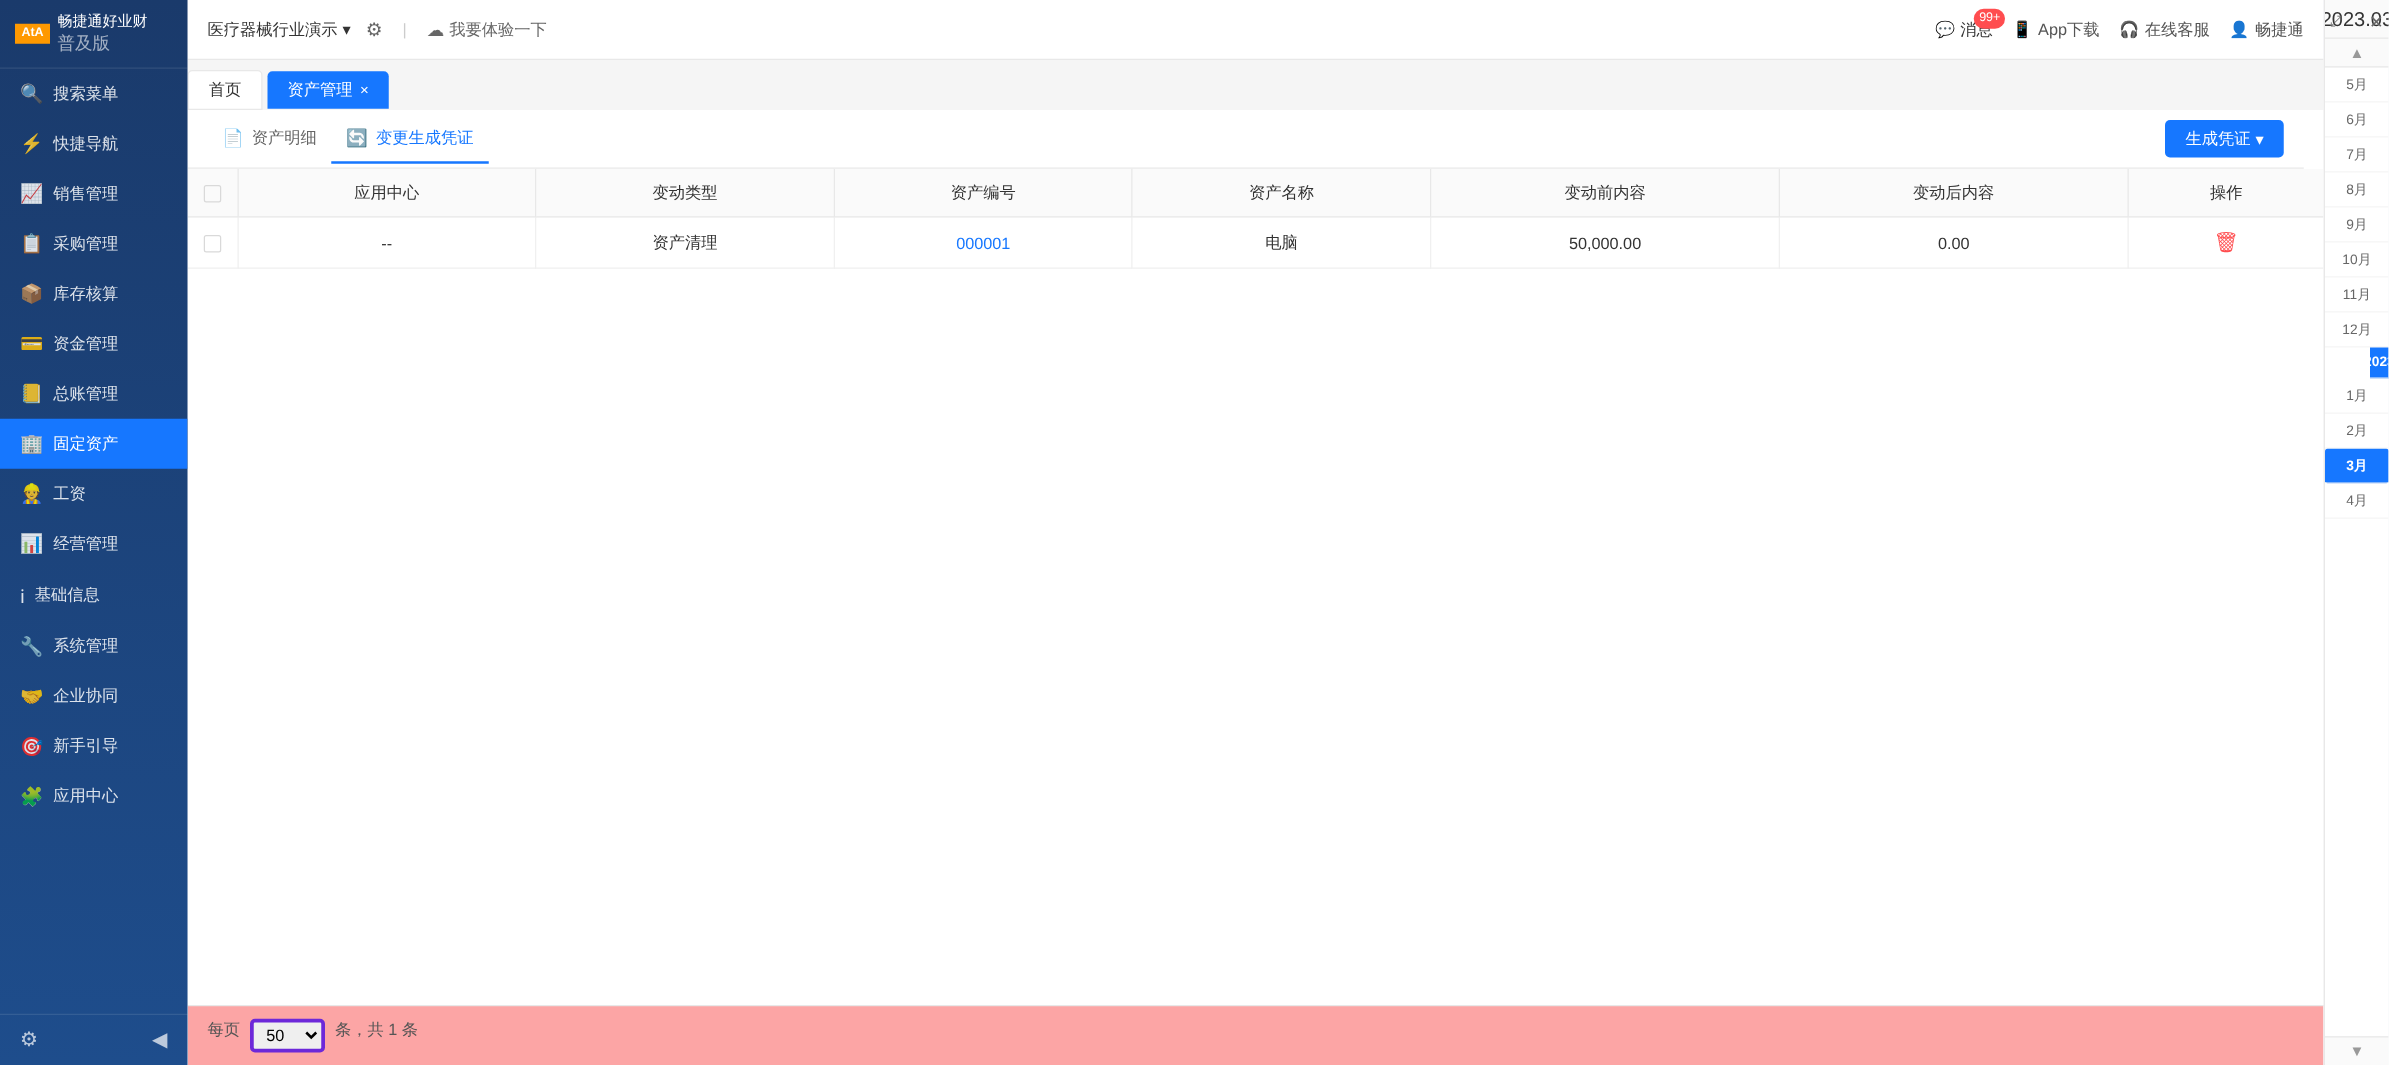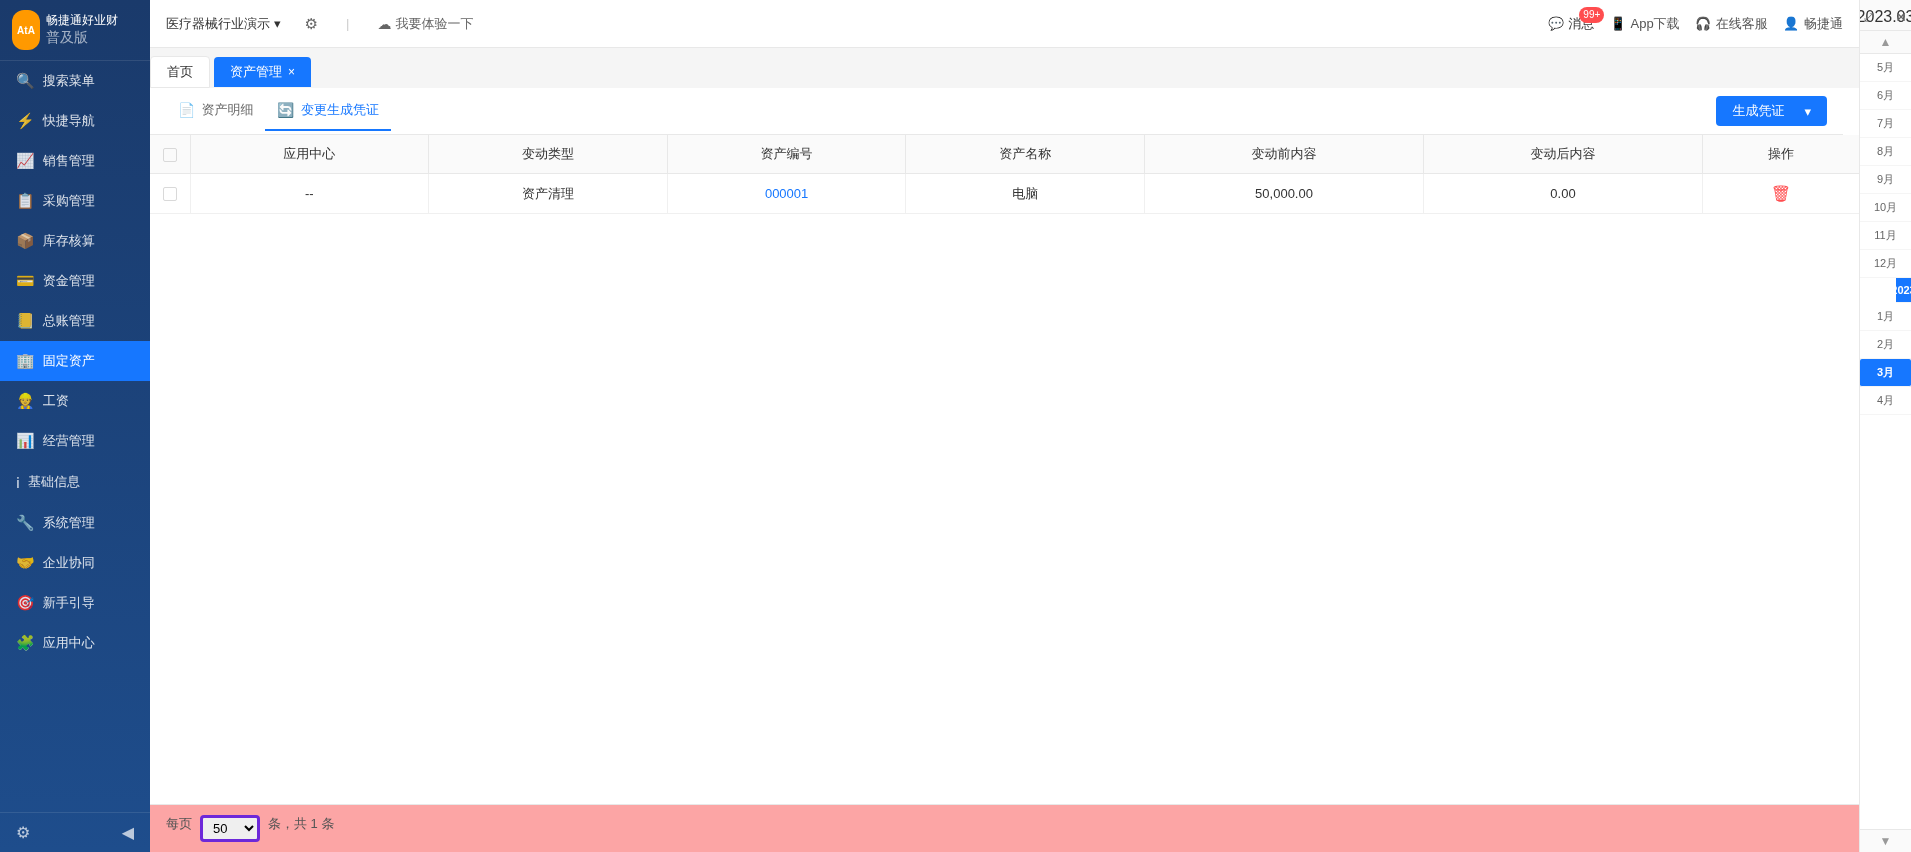--- a/index.html
+++ b/index.html
@@ -18,23 +18,23 @@
     .sidebar-logo {
       padding: 10px 12px;
       color: #fff;
       display: flex;
       align-items: center;
       gap: 6px;
       border-bottom: 1px solid rgba(255,255,255,0.1);
       min-height: 50px;
     }
     .sidebar-logo-icon {
-      width: 28px; height: 40px;
+      width: 28px; height: 16px;
       background: #f90;
-      border-radius: 12px;
+      border-radius: 0;
       display: flex; align-items: center; justify-content: center;
       font-size: 10px; color: #fff; font-weight: bold;
     }
     .sidebar-logo-text { font-size: 12px; line-height: 1.3; }
     .sidebar-version { font-size: 14px; color: rgba(255,255,255,0.6); }
     .sidebar-scroll { flex: 1; overflow-y: auto; overflow-x: hidden; }
     .sidebar-scroll::-webkit-scrollbar { width: 4px; }
     .sidebar-scroll::-webkit-scrollbar-thumb { background: rgba(255,255,255,0.2); }
     .sidebar-item {
       display: flex; align-items: center; gap: 8px;
@@ -62,21 +62,21 @@
     }
 
     
     .topbar {
       height: 48px;
       background: #fff;
       border-bottom: 1px solid #e8e8e8;
       display: flex;
       align-items: center;
       padding: 0 16px;
-      gap: 24px;
+      gap: 12px;
       flex-shrink: 0;
     }
     .topbar-company {
       display: flex; align-items: center; gap: 4px;
       font-size: 13px; color: #333;
       cursor: pointer;
     }
     .topbar-sep { color: #ccc; margin: 0 4px; }
     .topbar-trial {
       display: flex; align-items: center; gap: 4px;
@@ -179,21 +179,21 @@
     }
     .inner-tab-action-btn {
       margin-left: auto;
       background: #1677ff;
       color: #fff;
       border: none;
       border-radius: 4px;
       padding: 6px 16px;
       font-size: 13px;
       cursor: pointer;
-      display: flex; align-items: center; gap: 20px;
+      display: flex; align-items: center; gap: 4px;
     }
 
     
     .table-wrap {
       flex: 1;
       overflow: auto;
       padding: 0;
     }
     table {
       width: 100%;

